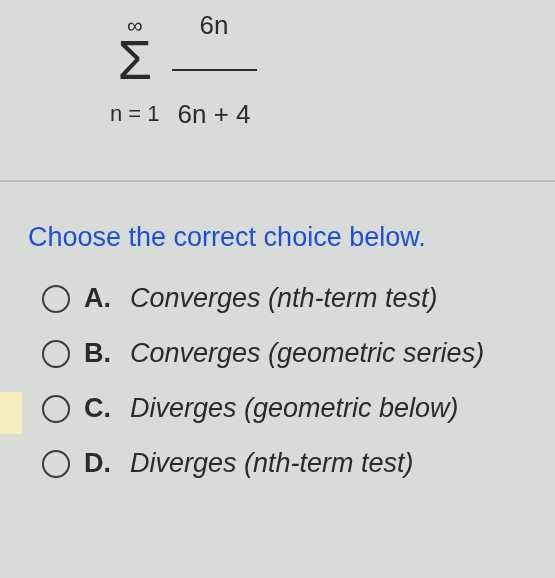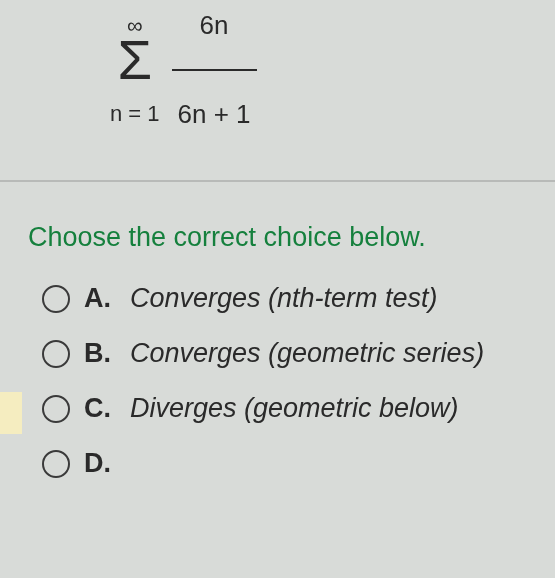--- a/index.html
+++ b/index.html
@@ -60,21 +60,21 @@
     .frac-den {
       padding: 3px 6px 0 6px;
     }
     .divider {
       border-top: 2px solid #b8bab8;
       margin: 20px 0 40px 0;
     }
     .question-text {
       font-size: 27px;
       padding: 0 28px 30px 28px;
-      color: #15803d;
+      color: #1d4ed8;
     }
     .options {
       padding: 0 0 0 42px;
       display: flex;
       flex-direction: column;
       gap: 24px;
     }
     .option-row {
       display: flex;
       align-items: center;
@@ -115,21 +115,21 @@
 <div class="formula-area">
   <div class="sigma-wrap">
     <div class="sigma-block">
       <div class="sigma-top">∞</div>
       <div class="sigma-symbol">Σ</div>
       <div class="sigma-bottom">n = 1</div>
     </div>
     <div class="fraction">
       <div class="frac-num">6n</div>
       <div class="frac-line"></div>
-      <div class="frac-den">6n + 1</div>
+      <div class="frac-den">6n + 4</div>
     </div>
   </div>
 </div>
 
 <div class="divider"></div>
 
 <div class="question-text">Choose the correct choice below.</div>
 
 <div class="options">
   <div class="option-row">
@@ -143,14 +143,15 @@
     <div class="option-text">Converges (geometric series)</div>
   </div>
   <div class="option-row">
     <div class="radio-circle"></div>
     <div class="option-letter">C.</div>
     <div class="option-text">Diverges (geometric below)</div>
   </div>
   <div class="option-row">
     <div class="radio-circle"></div>
     <div class="option-letter">D.</div>
+    <div class="option-text">Diverges (nth-term test)</div>
   </div>
 </div>
 
 </body></html>

